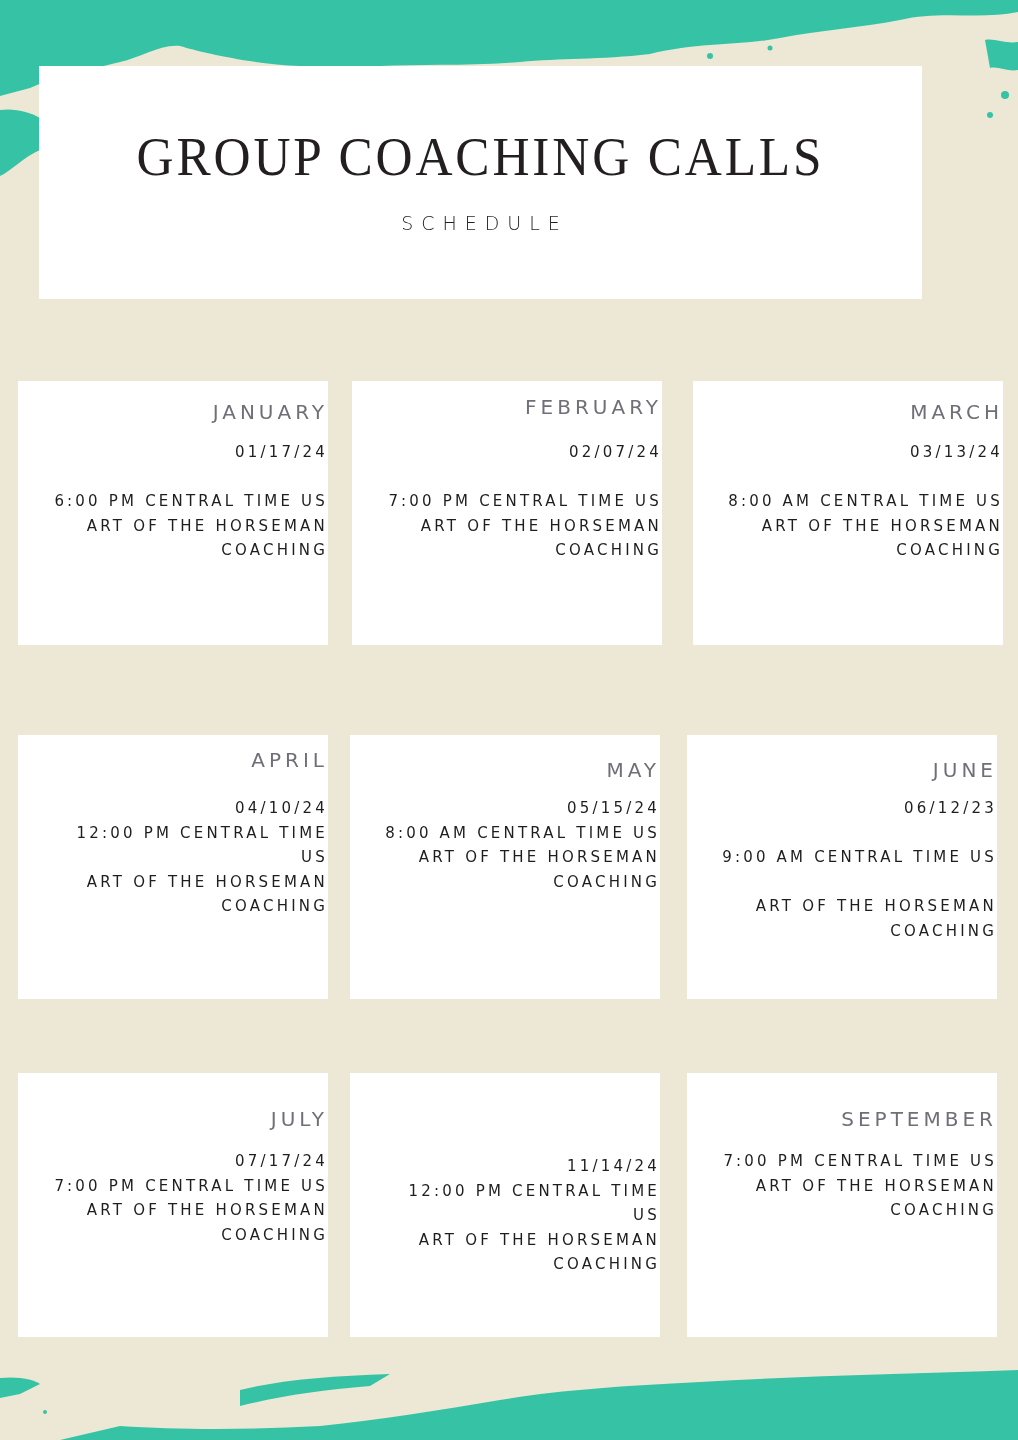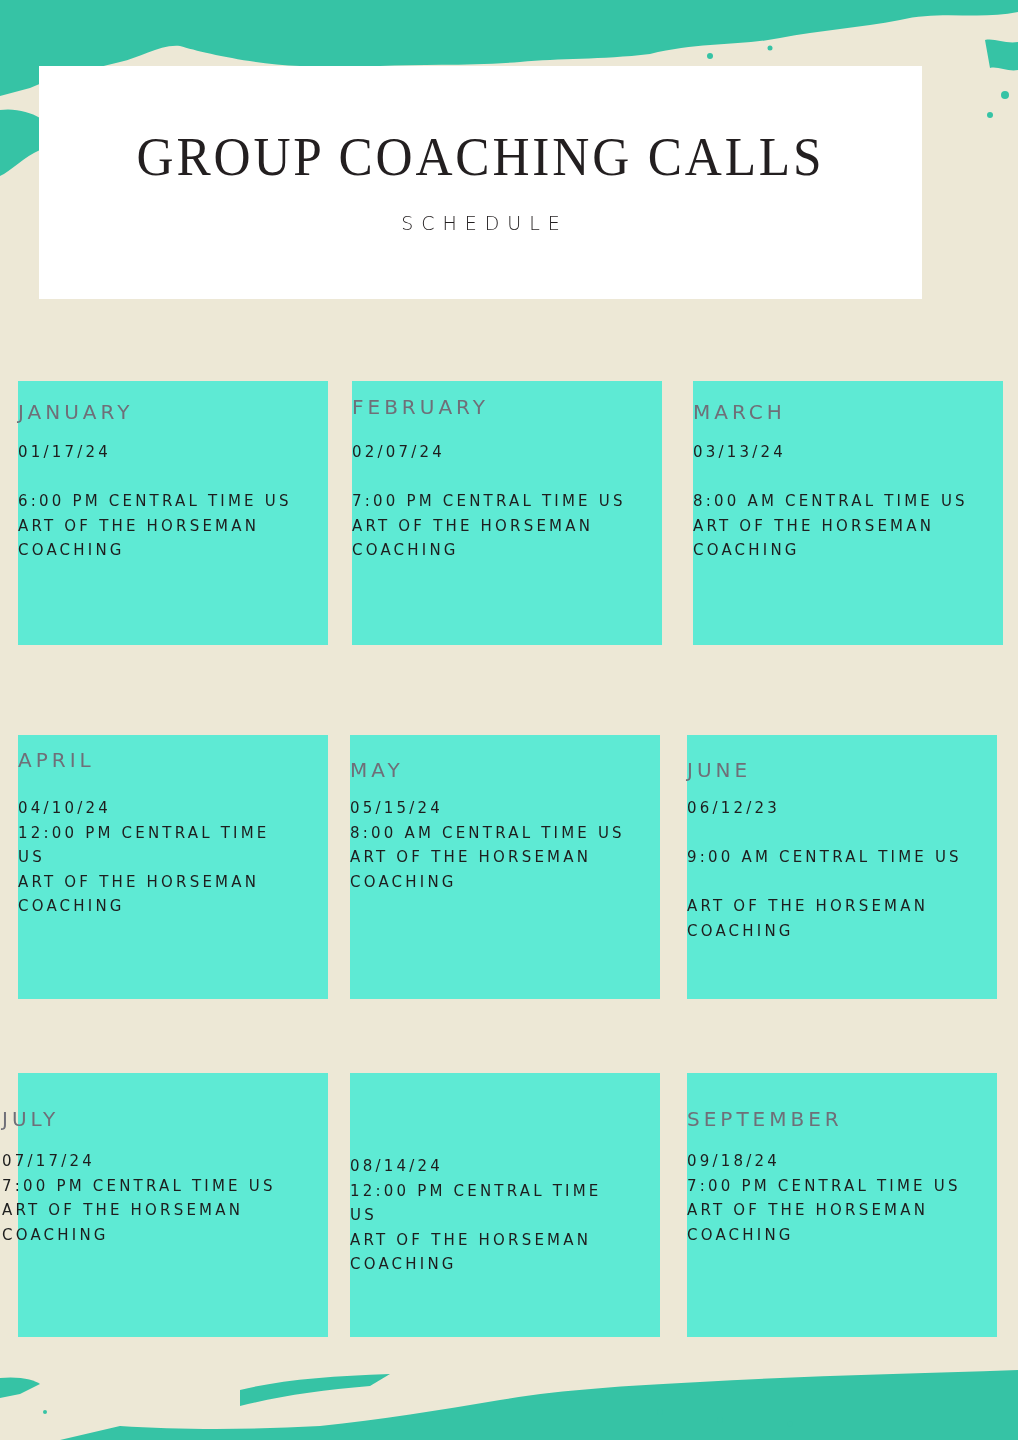--- a/index.html
+++ b/index.html
@@ -21,22 +21,22 @@
     font-size: 54px; letter-spacing: 3px; color: #231f20;
     transform: scaleX(0.95);
   }
   .header-box .title { top: 60px; }
   .subtitle {
     position: absolute; left: 0; right: 0; top: 146px;
     font-family: "DejaVu Sans", sans-serif; font-size: 19px;
     letter-spacing: 8px; color: #231f20; font-weight: 300; padding-left: 8px;
   }
   .card {
-    position: absolute; width: 310px; height: 264px; background: #5eead4;
-    text-align: left; color: #1e1e1e;
+    position: absolute; width: 310px; height: 264px; background: #ffffff;
+    text-align: right; color: #1e1e1e;
     font-family: "DejaVu Sans", sans-serif;
   }
   .card .month {
     position: absolute; left: 0; right: 0;
     font-size: 20px; letter-spacing: 4px; color: #6f6f78; font-weight: normal;
   }
   .card .body {
     position: absolute; left: 0; right: 0;
     font-size: 15px; letter-spacing: 3.2px; line-height: 24.5px; color: #1e1e1e;
   }
@@ -137,28 +137,27 @@
   <div class="month" style="top:34px; left:-16px;">JULY</div>
   <div class="body" style="top:76px; left:-16px;">
     <div>07/17/24</div>
     <div>7:00 PM CENTRAL TIME US</div>
     <div>ART OF THE HORSEMAN</div>
     <div>COACHING</div>
   </div>
 </div>
 <div class="card" style="left:350px; top:1073px;">
   <div class="body" style="top:81px;">
-    <div>08/14/24</div>
+    <div>11/14/24</div>
     <div>12:00 PM CENTRAL TIME</div>
     <div>US</div>
     <div>ART OF THE HORSEMAN</div>
     <div>COACHING</div>
   </div>
 </div>
 <div class="card" style="left:687px; top:1073px;">
   <div class="month" style="top:34px;">SEPTEMBER</div>
   <div class="body" style="top:76px;">
-    <div>09/18/24</div>
     <div>7:00 PM CENTRAL TIME US</div>
     <div>ART OF THE HORSEMAN</div>
     <div>COACHING</div>
   </div>
 </div>
 
 </body></html>

